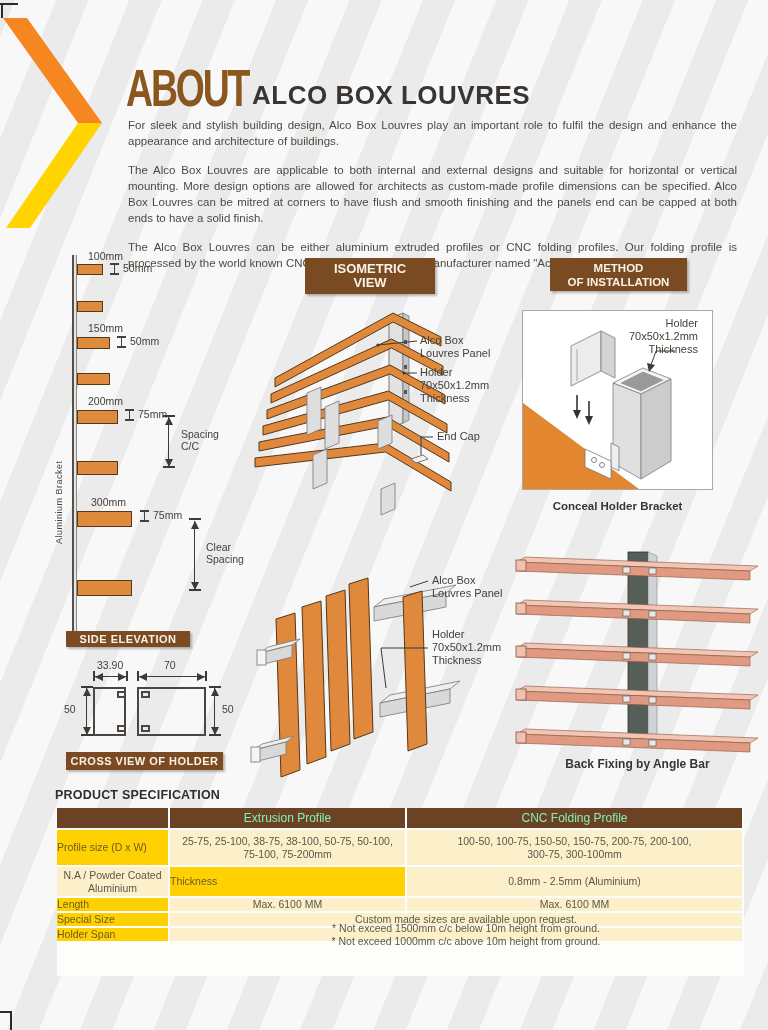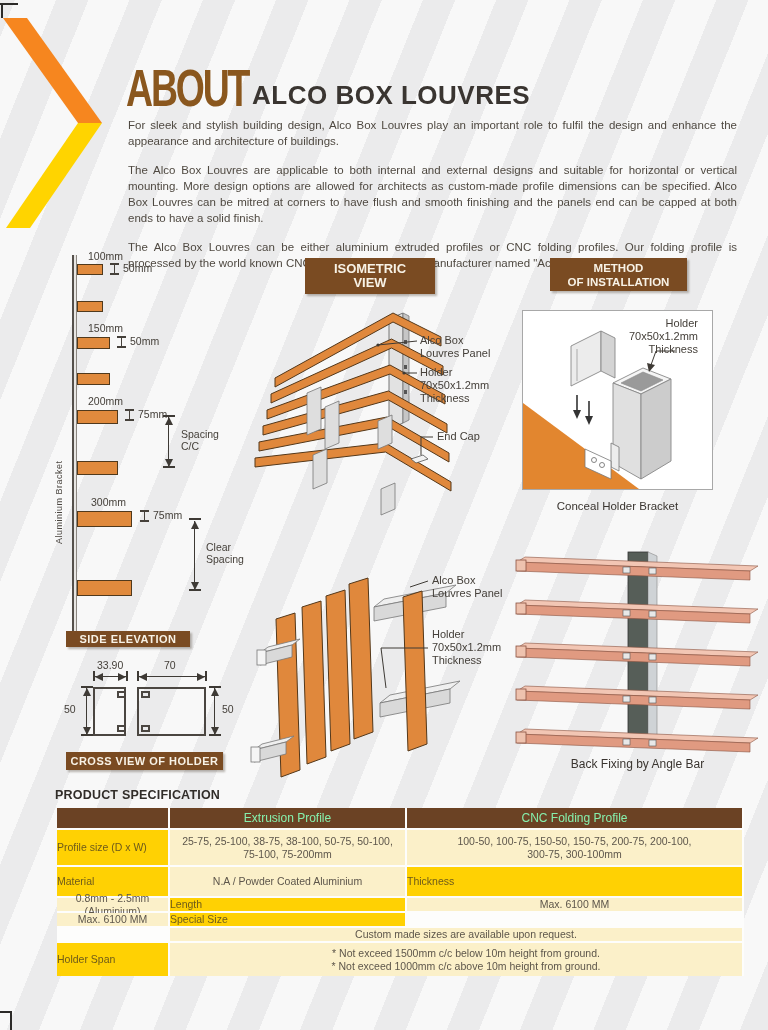--- a/index.html
+++ b/index.html
@@ -50,21 +50,21 @@
   .dimh i.r { right:0; border-left:8px solid #3e3a35; }
   .tickh { position:absolute; width:12px; height:2px; background:#3e3a35; }
   .tickv { position:absolute; width:2px; height:10px; background:#3e3a35; }
 
   
   .profile { position:absolute; border:2px solid #4b4641; }
   .notch { position:absolute; width:9px; height:7px; border:2px solid #4b4641; }
 
   
   .ann { position:absolute; font-size:11px; line-height:13px; color:#45403a; }
-  .cap { position:absolute; font-weight:400; color:#3a3530; text-align:center; }
+  .cap { position:absolute; font-weight:700; color:#3a3530; text-align:center; }
 
   .frame { position:absolute; background:#ffffff; border:1px solid #a8a8a8; }
 
   
   .spec-head { position:absolute; left:55px; top:788px; font-size:12.5px; font-weight:700;
     color:#312d29; letter-spacing:0.2px; }
   .spec-table { position:absolute; left:57px; top:808px; width:687px;
     display:grid; grid-template-columns:111px 235px 335px;
     grid-template-rows:20px 35px 29px 13px 13px 13px 33px;
     gap:2px; background:#fdfdfc; }
@@ -344,21 +344,20 @@
     <div class="cell hcell"></div>
     <div class="cell hcell">Extrusion Profile</div>
     <div class="cell hcell">CNC Folding Profile</div>
 
     <div class="cell lcell">Profile size (D x W)</div>
     <div class="cell pre">25-75, 25-100, 38-75, 38-100, 50-75, 50-100,
 75-100, 75-200mm</div>
     <div class="cell pre">100-50, 100-75, 150-50, 150-75, 200-75, 200-100,
 300-75, 300-100mm</div>
 
-    <div class="cell lcell">Material</div>
     <div class="cell">N.A / Powder Coated Aluminium</div>
 
     <div class="cell lcell">Thickness</div>
     <div class="cell">0.8mm - 2.5mm (Aluminium)</div>
 
     <div class="cell lcell">Length</div>
     <div class="cell">Max. 6100 MM</div>
     <div class="cell">Max. 6100 MM</div>
 
     <div class="cell lcell">Special Size</div>

